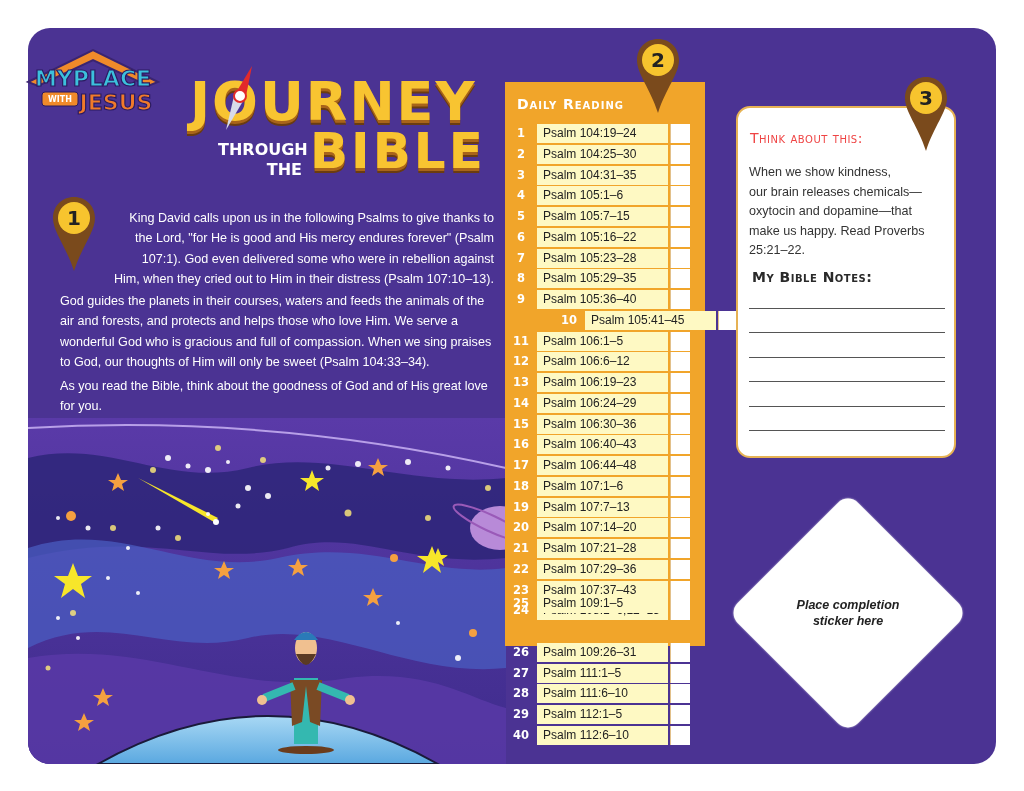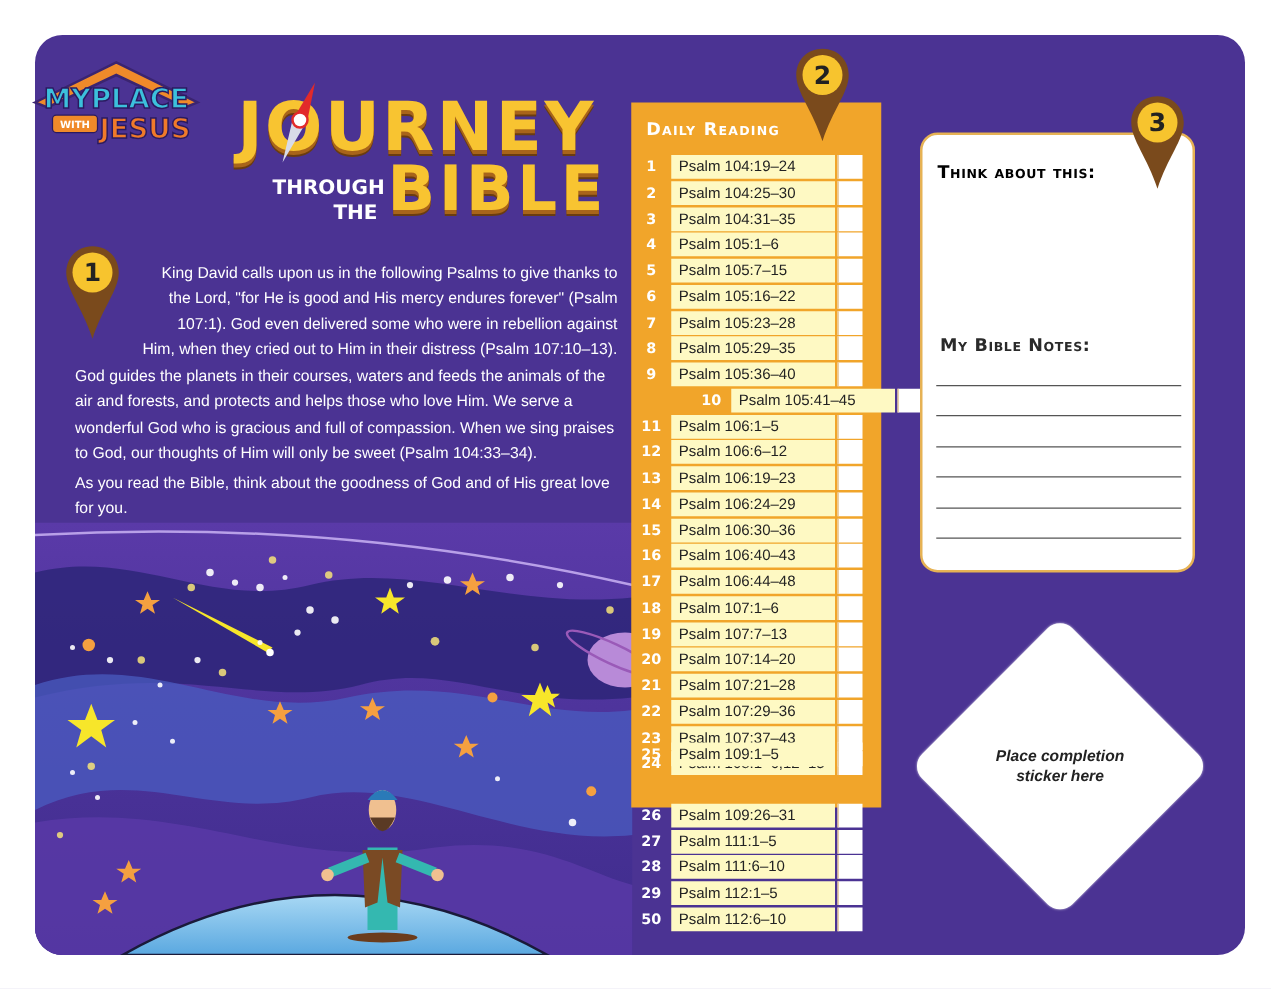--- a/index.html
+++ b/index.html
@@ -26,21 +26,21 @@
   .scene{position:absolute;left:28px;top:418px;width:478px;height:346px;overflow:hidden;border-bottom-left-radius:22px}
   
   .reading{position:absolute;left:505px;top:82px;width:200px;height:564px;background:#f1a52a}
   .reading-title{position:absolute;left:12px;top:14px;font-family:"DejaVu Sans",sans-serif;font-weight:bold;font-size:14px;letter-spacing:1px;color:#fff;font-variant:small-caps}
   .row{position:absolute;left:0;width:200px;height:19px}
   .row-num{position:absolute;left:2px;width:28px;text-align:center;color:#fff;font-family:"DejaVu Sans",sans-serif;font-weight:bold;font-size:11.5px;line-height:19px}
   .row-box{position:absolute;left:32px;top:0;width:131px;height:19px;background:#fef9c3;color:#222;font-size:12px;line-height:19px;padding-left:6px;font-family:"Liberation Sans",sans-serif}
   .row-check{position:absolute;left:165px;top:0;width:20px;height:19px;background:#fff;border-left:1px solid #e2c08a}
   
   .think{position:absolute;left:736px;top:106px;width:220px;height:352px;background:#fff;border:2px solid #e6b254;border-radius:14px}
-  .think-title{position:absolute;left:12px;top:22px;font-family:"DejaVu Sans",sans-serif;font-weight:bold;font-size:14px;color:#000000;font-variant:small-caps;letter-spacing:0.5px}
+  .think-title{position:absolute;left:12px;top:22px;font-family:"DejaVu Sans",sans-serif;font-weight:normal;font-size:14px;color:#ef4444;font-variant:small-caps;letter-spacing:0.5px}
   .think-body{position:absolute;left:11px;top:55px;width:190px;font-size:12.6px;line-height:19.5px;color:#333}
   .notes-title{position:absolute;left:14px;top:161px;font-family:"DejaVu Sans",sans-serif;font-weight:bold;font-size:14px;color:#2a2a2a;font-variant:small-caps;letter-spacing:0.5px}
   .note-line{position:absolute;left:11px;width:196px;height:0;border-top:1.5px solid #555}
   
   .sticker{position:absolute;left:763px;top:528px;width:170px;height:170px;background:#fff;border-radius:14px;transform:rotate(45deg);box-shadow:0 0 2px rgba(255,255,255,0.8)}
   .sticker-text{position:absolute;left:760px;top:597px;width:176px;text-align:center;font-style:italic;font-weight:bold;font-size:12.5px;line-height:16px;color:#222}
 </style>
 </head>
 <body>
 
@@ -318,37 +318,44 @@
         <div class="row-num">28</div>
         <div class="row-box">Psalm 111:6–10</div>
         <div class="row-check"></div>
       </div>
       <div class="row" style="top: 623px;">
         <div class="row-num">29</div>
         <div class="row-box">Psalm 112:1–5</div>
         <div class="row-check"></div>
       </div>
       <div class="row" style="top: 643.75px;">
-        <div class="row-num">50</div>
+        <div class="row-num">40</div>
         <div class="row-box">Psalm 112:6–10</div>
         <div class="row-check"></div>
       </div>
     </div>
 </div>
 
 <div class="pin" style="left:636px;top:38px">
   <svg width="44" height="76" viewBox="0 0 44 76" style="position:absolute;left:0;top:0">
     <path d="M22 1 C34 1 43 10 43 22 C43 36 30 50 22 75 C14 50 1 36 1 22 C1 10 10 1 22 1Z" fill="#7a4a1c"></path>
     <circle cx="22" cy="22" r="16" fill="#f7c42e"></circle>
   </svg>
   <div class="pin-num">2</div>
 </div>
 
 <div class="think">
   <div class="think-title">Think about this:</div>
+  <div class="think-body">
+    <div>When we show kindness,</div>
+    <div>our brain releases chemicals—</div>
+    <div>oxytocin and dopamine—that</div>
+    <div>make us happy. Read Proverbs</div>
+    <div>25:21–22.</div>
+  </div>
   <div class="notes-title">My Bible Notes:</div>
   <div class="note-line" style="top:200px"></div>
   <div class="note-line" style="top:224px"></div>
   <div class="note-line" style="top:249px"></div>
   <div class="note-line" style="top:273px"></div>
   <div class="note-line" style="top:298px"></div>
   <div class="note-line" style="top:322px"></div>
 </div>
 
 <div class="pin" style="left:904px;top:76px">

